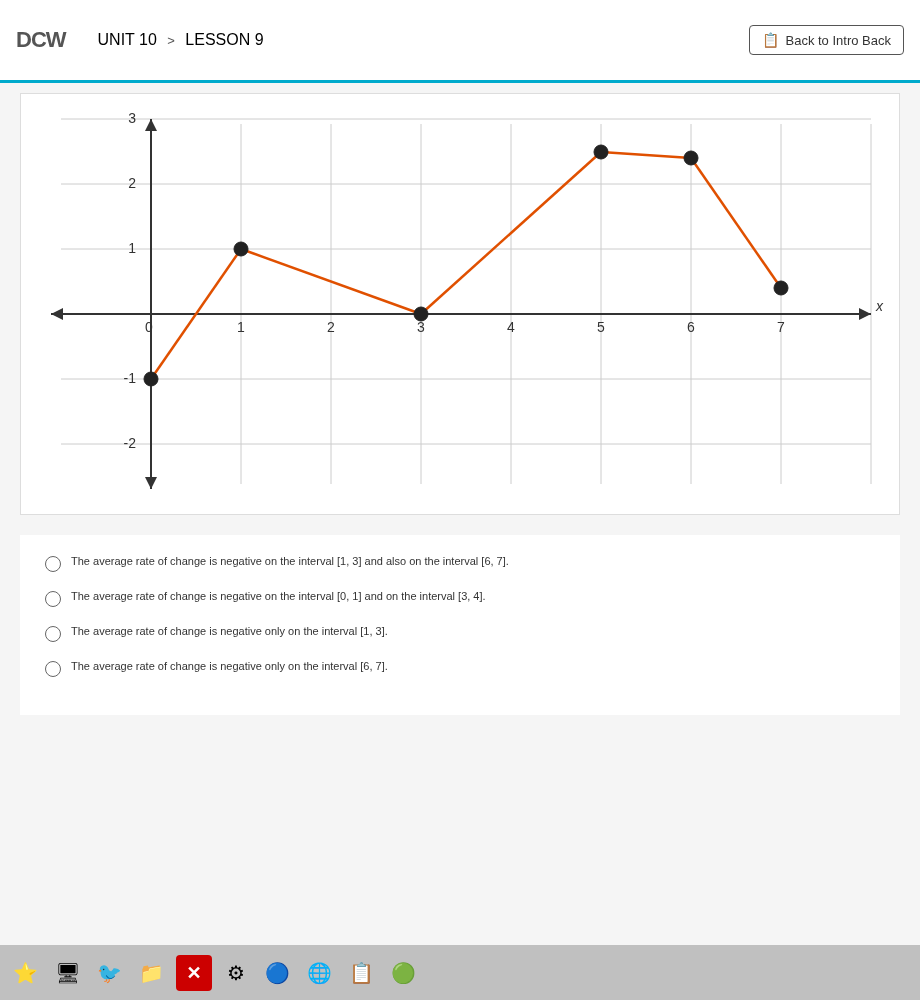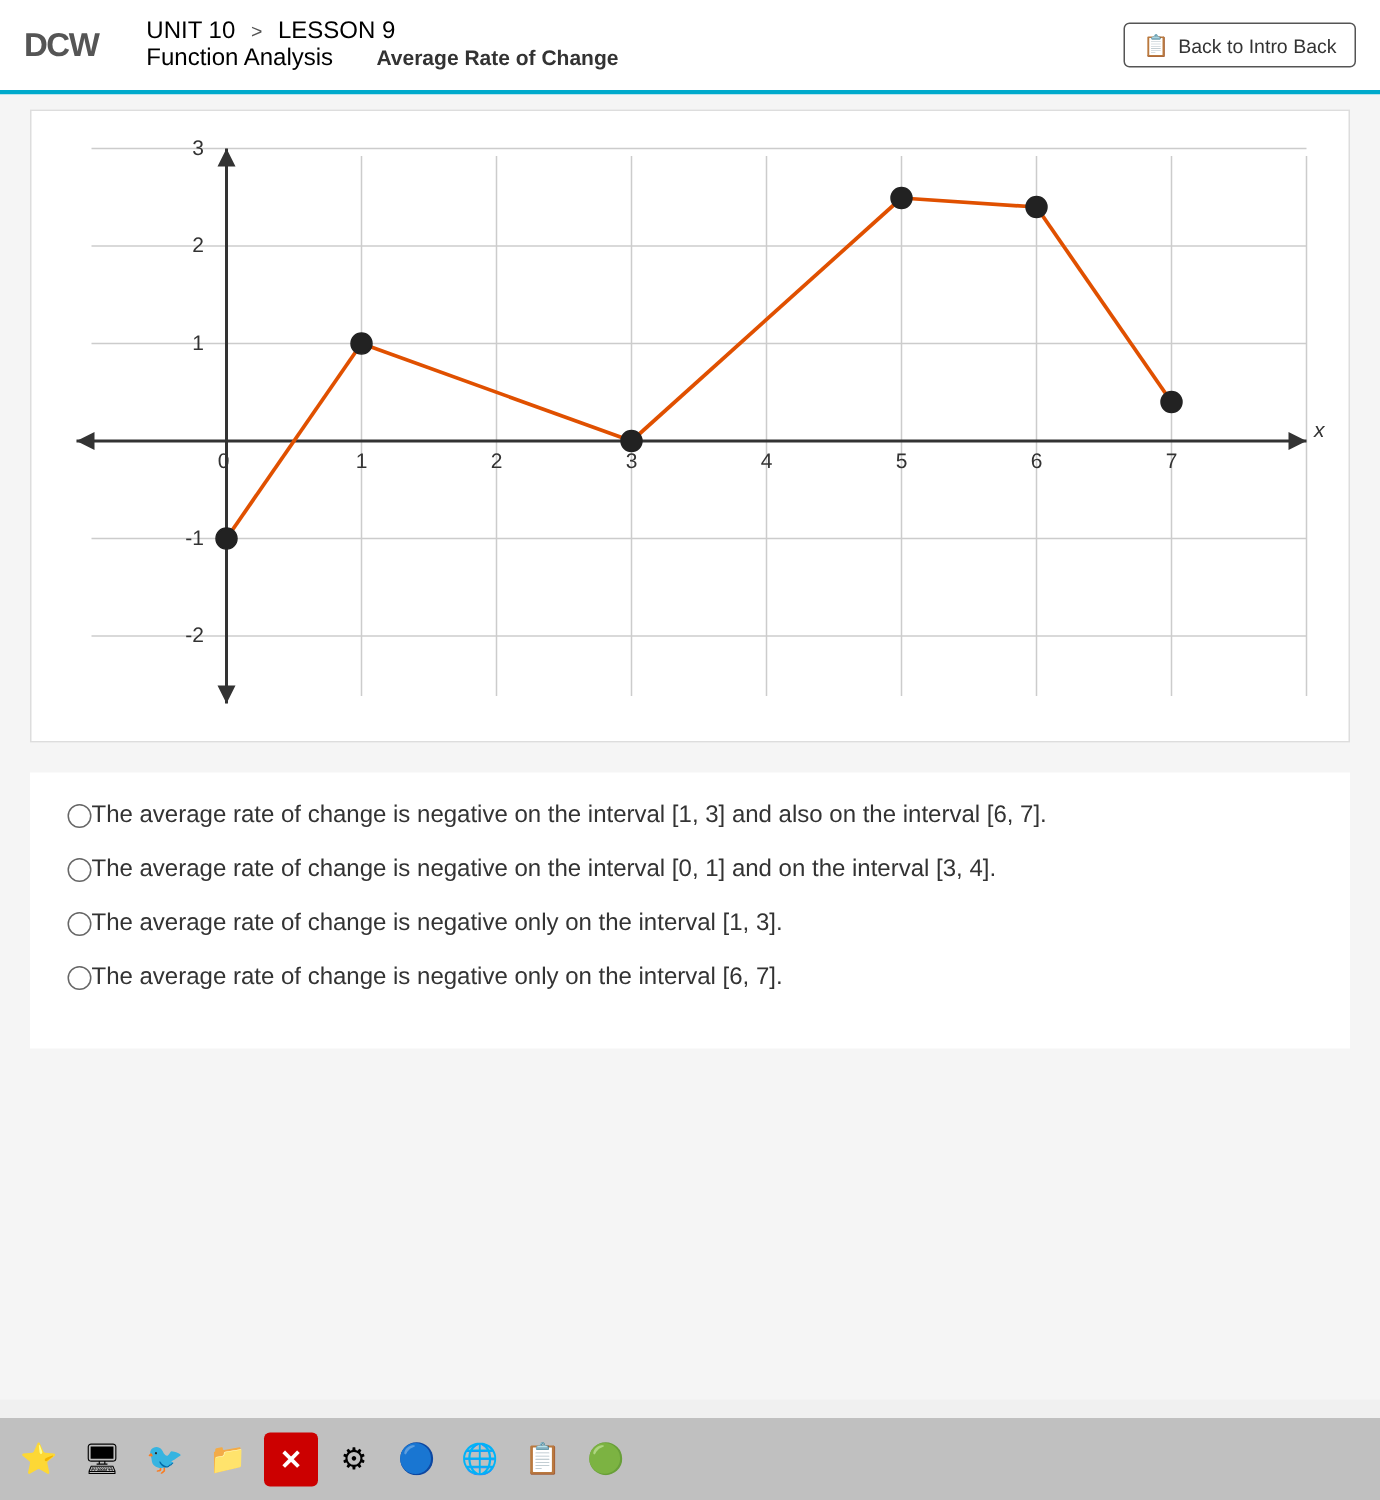--- a/index.html
+++ b/index.html
@@ -9,21 +9,21 @@
       background: #f0f0f0;
       font-family: Arial, sans-serif;
       overflow: hidden;
     }
 
     
     .top-bar {
       background: white;
       border-bottom: 3px solid #00aacc;
       padding: 0 16px;
-      height: 63px;
+      height: 83px;
       display: flex;
       align-items: center;
       justify-content: space-between;
     }
 
     .top-bar-left {
       display: flex;
       align-items: center;
       gap: 8px;
     }
@@ -104,22 +104,23 @@
     .question-points {
       font-size: 13px;
       color: #555;
       margin-bottom: 18px;
       font-style: italic;
     }
 
     .answer-option {
       display: flex;
       align-items: flex-start;
+      gap: 10px;
       margin-bottom: 18px;
-      font-size: 16px;
+      font-size: 11px;
       color: #333;
       cursor: pointer;
     }
 
     .radio-circle {
       width: 16px;
       height: 16px;
       border-radius: 50%;
       border: 1.5px solid #666;
       flex-shrink: 0;
@@ -165,25 +166,20 @@
 
 <div class="top-bar">
   <div class="top-bar-left">
     <span class="logo-text">DCW</span>
     <div class="breadcrumb-section">
       <span>
         <span>UNIT 10</span>
         <span class="breadcrumb-arrow">&gt;</span>
         <span>LESSON 9</span>
       </span>
-      <span>
-        <span>Function Analysis</span>
-        <span style="display:inline-block;width:20px;"></span>
-        <span class="lesson-title">Average Rate of Change</span>
-      </span>
     </div>
   </div>
   <button class="back-button">
     <span class="back-button-icon">📋</span>
     <span>Back to Intro Back</span>
   </button>
 </div>
 
 <div class="main-content">
 

